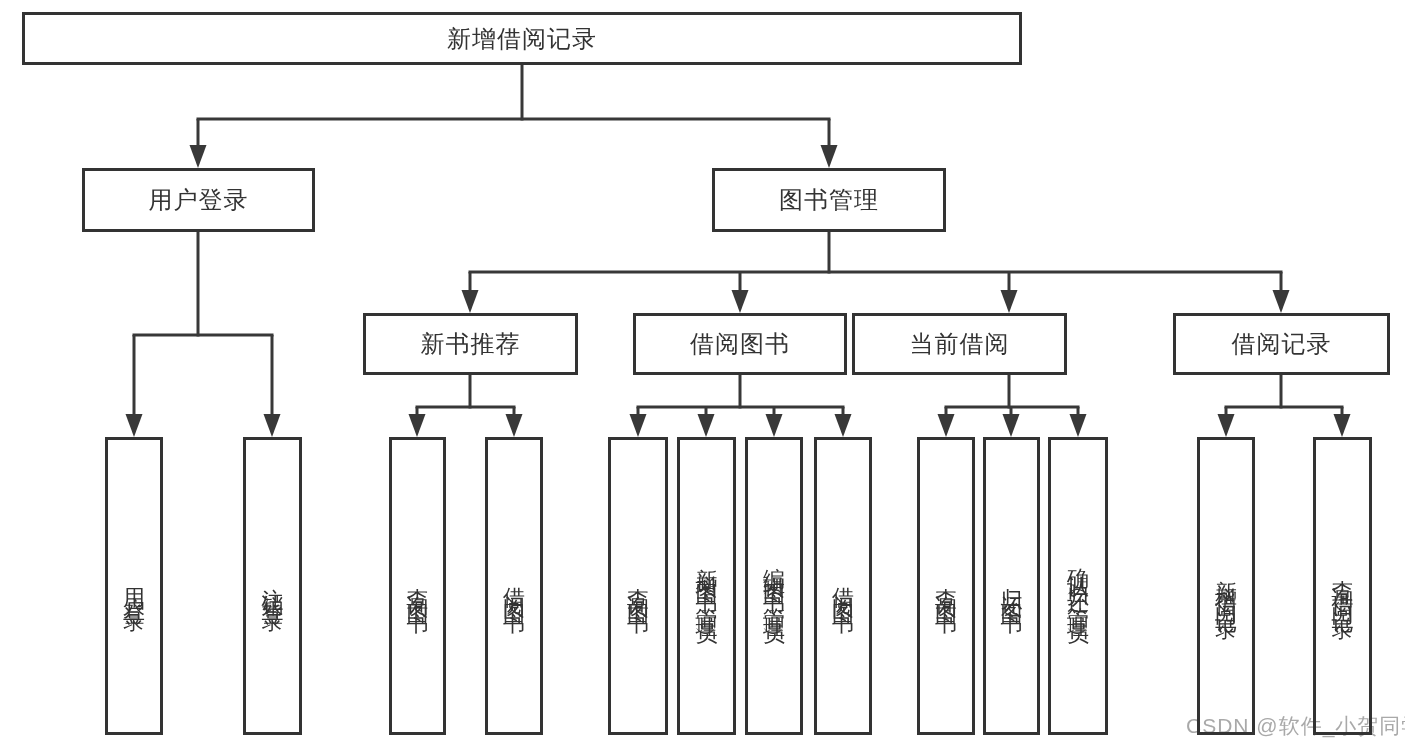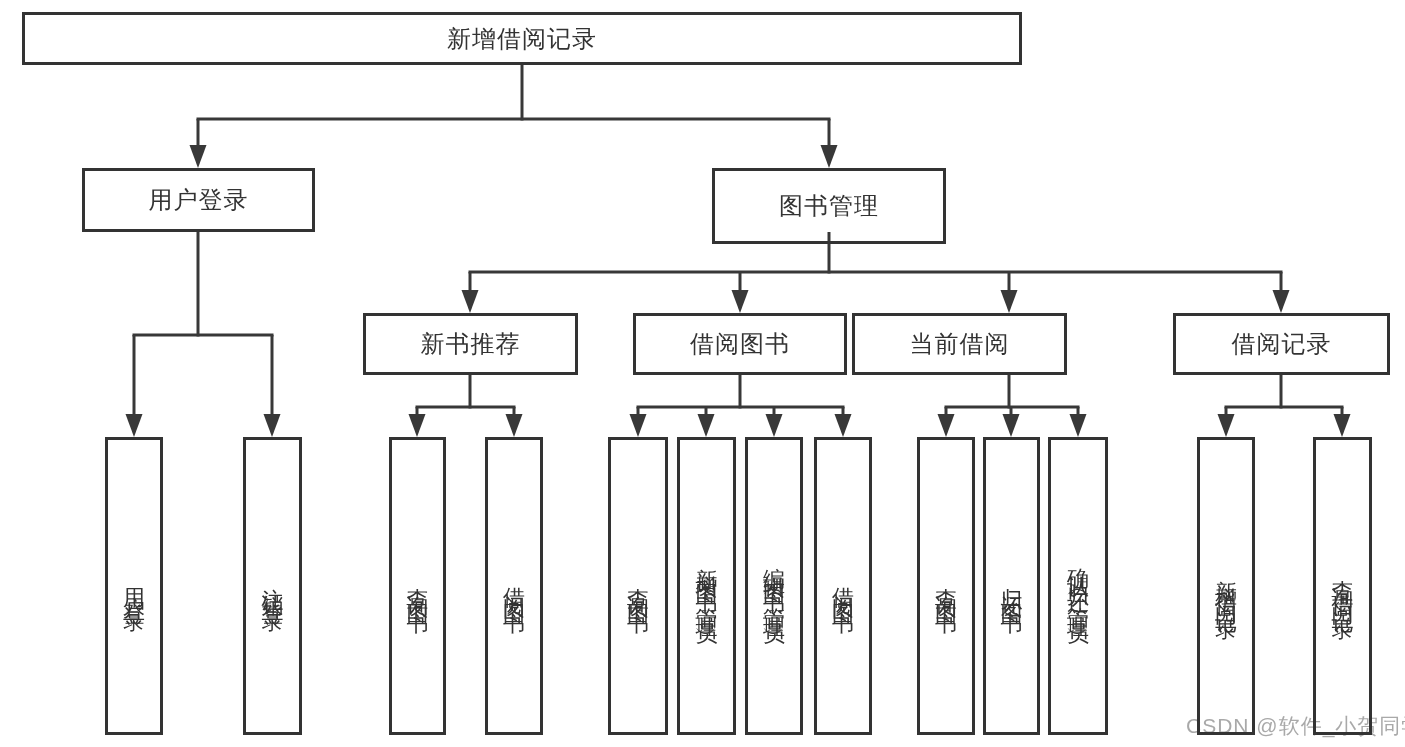--- a/index.html
+++ b/index.html
@@ -79,21 +79,21 @@
       <line x1="1224.5" y1="407" x2="1343.5" y2="407" stroke="#383838" stroke-width="3"></line>
       <line x1="1226" y1="407" x2="1226" y2="423" stroke="#383838" stroke-width="3"></line>
       <polygon points="1217.5,414 1234.5,414 1226,437" fill="#383838"></polygon>
       <line x1="1342" y1="407" x2="1342" y2="423" stroke="#383838" stroke-width="3"></line>
       <polygon points="1333.5,414 1350.5,414 1342,437" fill="#383838"></polygon>
     </svg>
 
   <div class="node h" style="left:22px;top:12px;width:1000px;height:53px">新增借阅记录</div>
 
   <div class="node h" style="left:82px;top:168px;width:233px;height:64px">用户登录</div>
-  <div class="node h" style="left:712px;top:168px;width:234px;height:76px">图书管理</div>
+  <div class="node h" style="left:712px;top:168px;width:234px;height:64px">图书管理</div>
 
   <div class="node h" style="left:363px;top:313px;width:215px;height:62px">新书推荐</div>
   <div class="node h" style="left:633px;top:313px;width:214px;height:62px">借阅图书</div>
   <div class="node h" style="left:852px;top:313px;width:215px;height:62px">当前借阅</div>
   <div class="node h" style="left:1173px;top:313px;width:217px;height:62px">借阅记录</div>
 
   <div class="node v" style="left:105px;top:437px;width:58px;height:298px">用户登录</div>
   <div class="node v" style="left:243px;top:437px;width:59px;height:298px">注销登录</div>
 
   <div class="node v" style="left:389px;top:437px;width:57px;height:298px">查询图书</div>

